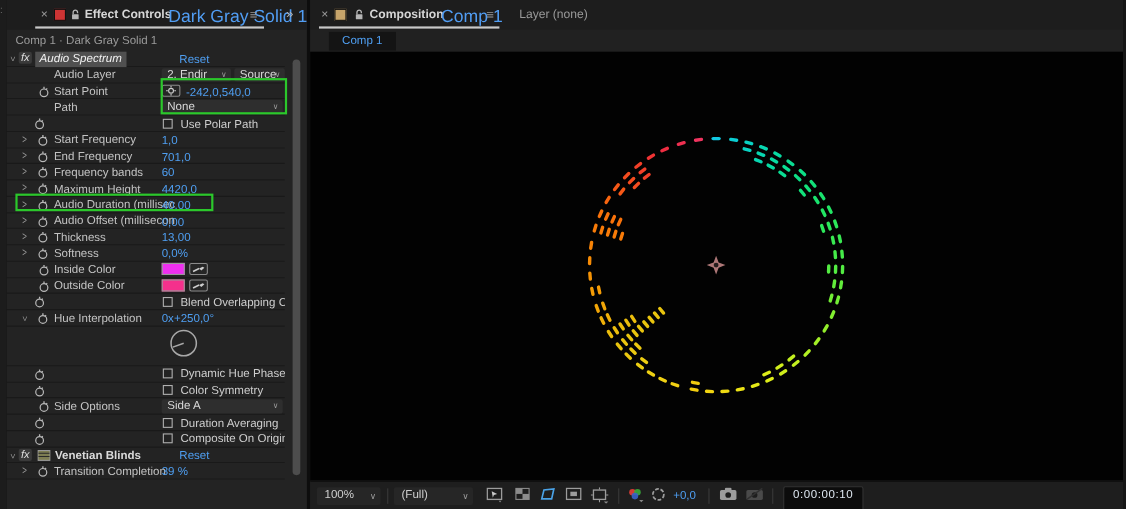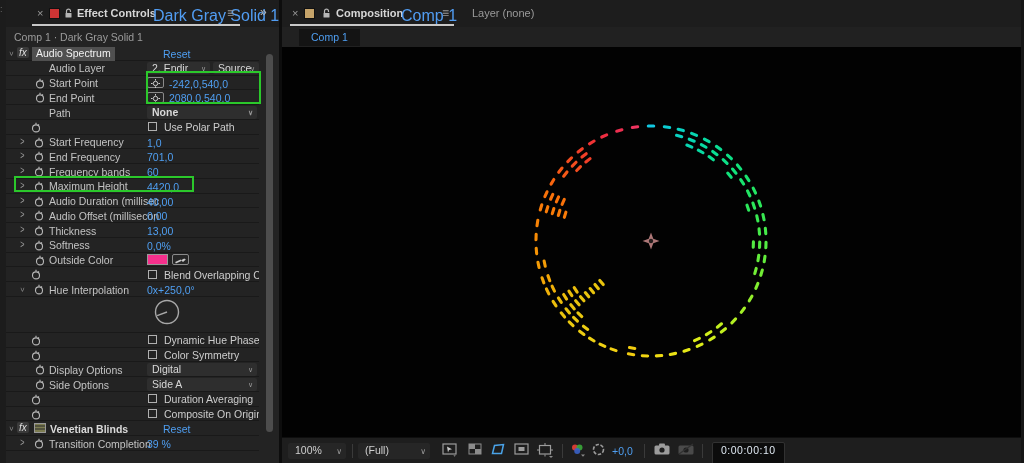--- a/index.html
+++ b/index.html
@@ -31,21 +31,21 @@
   .row.dialrow { height:36px; }
   .exp { position:absolute; top:2px; color:#9a9a9a; font-size:8px; transform:scale(.9,1.3); }
   .exp.open { transform:rotate(90deg); top:3px; }
   .stopw { position:absolute; top:2px; }
   .rlabel { position:absolute; left:43px; top:1.5px; color:#c3c3c3; white-space:nowrap; }
   .rvalue { position:absolute; left:141px; top:2px; color:#4f9ff2; white-space:nowrap; }
   .reset-link { position:absolute; left:157px; top:1.5px; color:#4f9ff2; }
   .fxchip { position:absolute; left:11px; top:1px; font-style:italic; font-size:10px; color:#dedede;
             background:#3a3a3a; padding:0 2px; border-radius:2px; line-height:11px; }
   .headerchip { position:absolute; left:26px; top:0.5px; background:#505050; color:#f2f2f2;
-                padding:0.5px 4px 1.5px; }
+                padding:0.5px 4px 1.5px;font-style:italic; }
   .header2label { position:absolute; left:44px; top:1.5px; color:#dadada; font-weight:bold; }
   .dd { position:absolute; top:1px; height:12.5px; background:#2e2e2e; border-radius:2px;
         color:#d8d8d8; line-height:12px; padding-left:5px; }
   .dd .caret { position:absolute; right:4px; top:1px; color:#9a9a9a; font-size:7px; }
   .checkbox { position:absolute; left:142px; top:2.5px; width:9px; height:9px;
               border:1px solid #b0b0b0; background:transparent; }
   .chk-label { position:absolute; left:158px; top:1.5px; color:#cdcdcd; white-space:nowrap; }
   .mini-btn { position:absolute; top:1.5px; width:17px; height:11px; border:1px solid #8a8a8a;
               border-radius:2px; background:#262626; }
   .cswatch { position:absolute; left:141px; top:1.5px; width:21px; height:11px; border:1px solid #999; }
@@ -118,38 +118,22 @@
           <span class="mini-btn" style="left: 141px;"><svg width="15" height="9" viewBox="0 0 15 9">
               <circle cx="7.5" cy="4.5" r="2.2" fill="none" stroke="#ccc"></circle>
               <line x1="7.5" y1="0" x2="7.5" y2="1.6" stroke="#ccc"></line>
               <line x1="7.5" y1="7.4" x2="7.5" y2="9" stroke="#ccc"></line>
               <line x1="3" y1="4.5" x2="4.6" y2="4.5" stroke="#ccc"></line>
               <line x1="10.4" y1="4.5" x2="12" y2="4.5" stroke="#ccc"></line>
             </svg></span>
           <span class="rvalue" style="left: 163px;">-242,0,540,0</span>
         </div>
         <div class="row">
-          <span class="stopw" style="left: 29px;"><svg width="10" height="11" viewBox="0 0 10 11">
-              <circle cx="5" cy="6.4" r="3.5" fill="none" stroke="#b8b8b8" stroke-width="1.1"></circle>
-              <line x1="5" y1="0.8" x2="5" y2="2.6" stroke="#b8b8b8" stroke-width="1.2"></line>
-              <line x1="7.9" y1="2.4" x2="6.7" y2="3.7" stroke="#b8b8b8" stroke-width="1.1"></line>
-            </svg></span>
-          <span class="rlabel">End Point</span>
-          <span class="mini-btn" style="left: 141px;"><svg width="15" height="9" viewBox="0 0 15 9">
-              <circle cx="7.5" cy="4.5" r="2.2" fill="none" stroke="#ccc"></circle>
-              <line x1="7.5" y1="0" x2="7.5" y2="1.6" stroke="#ccc"></line>
-              <line x1="7.5" y1="7.4" x2="7.5" y2="9" stroke="#ccc"></line>
-              <line x1="3" y1="4.5" x2="4.6" y2="4.5" stroke="#ccc"></line>
-              <line x1="10.4" y1="4.5" x2="12" y2="4.5" stroke="#ccc"></line>
-            </svg></span>
-          <span class="rvalue" style="left: 163px;">2080,0,540,0</span>
-        </div>
-        <div class="row">
           <span class="rlabel">Path</span>
-          <div class="dd" style="left: 141px; width: 110px; font-weight: bold;"><span>None</span><span class="caret">∨</span></div>
+          <div class="dd" style="left: 141px; width: 110px;"><span>None</span><span class="caret">∨</span></div>
         </div>
         <div class="row">
           <span class="stopw" style="left: 25px;"><svg width="10" height="11" viewBox="0 0 10 11">
               <circle cx="5" cy="6.4" r="3.5" fill="none" stroke="#b8b8b8" stroke-width="1.1"></circle>
               <line x1="5" y1="0.8" x2="5" y2="2.6" stroke="#b8b8b8" stroke-width="1.2"></line>
               <line x1="7.9" y1="2.4" x2="6.7" y2="3.7" stroke="#b8b8b8" stroke-width="1.1"></line>
             </svg></span>
           <span class="checkbox"></span>
           <span class="chk-label">Use Polar Path</span>
         </div>
@@ -225,20 +209,33 @@
         </div>
         <div class="row">
           <span class="exp" style="left: 14px;">&gt;</span>
           <span class="stopw" style="left: 28px;"><svg width="10" height="11" viewBox="0 0 10 11">
               <circle cx="5" cy="6.4" r="3.5" fill="none" stroke="#b8b8b8" stroke-width="1.1"></circle>
               <line x1="5" y1="0.8" x2="5" y2="2.6" stroke="#b8b8b8" stroke-width="1.2"></line>
               <line x1="7.9" y1="2.4" x2="6.7" y2="3.7" stroke="#b8b8b8" stroke-width="1.1"></line>
             </svg></span>
           <span class="rlabel">Softness</span>
           <span class="rvalue">0,0%</span>
+        </div>
+        <div class="row">
+          <span class="stopw" style="left: 29px;"><svg width="10" height="11" viewBox="0 0 10 11">
+              <circle cx="5" cy="6.4" r="3.5" fill="none" stroke="#b8b8b8" stroke-width="1.1"></circle>
+              <line x1="5" y1="0.8" x2="5" y2="2.6" stroke="#b8b8b8" stroke-width="1.2"></line>
+              <line x1="7.9" y1="2.4" x2="6.7" y2="3.7" stroke="#b8b8b8" stroke-width="1.1"></line>
+            </svg></span>
+          <span class="rlabel">Inside Color</span>
+          <span class="cswatch" style="background: rgb(238, 47, 240);"></span>
+          <span class="mini-btn" style="left: 166px;"><svg width="15" height="9" viewBox="0 0 15 9">
+              <line x1="2.5" y1="6.8" x2="8" y2="4.2" stroke="#ccc" stroke-width="1.5"></line>
+              <path d="M8,4.2 l3.2,-1.8 1.6,1.1 -2.8,2.4 z" fill="#ccc"></path>
+            </svg></span>
         </div>
         <div class="row">
           <span class="stopw" style="left: 29px;"><svg width="10" height="11" viewBox="0 0 10 11">
               <circle cx="5" cy="6.4" r="3.5" fill="none" stroke="#b8b8b8" stroke-width="1.1"></circle>
               <line x1="5" y1="0.8" x2="5" y2="2.6" stroke="#b8b8b8" stroke-width="1.2"></line>
               <line x1="7.9" y1="2.4" x2="6.7" y2="3.7" stroke="#b8b8b8" stroke-width="1.1"></line>
             </svg></span>
           <span class="rlabel">Outside Color</span>
           <span class="cswatch" style="background: rgb(245, 48, 140);"></span>
           <span class="mini-btn" style="left: 166px;"><svg width="15" height="9" viewBox="0 0 15 9">
@@ -281,29 +278,20 @@
           <span class="chk-label">Dynamic Hue Phase</span>
         </div>
         <div class="row">
           <span class="stopw" style="left: 25px;"><svg width="10" height="11" viewBox="0 0 10 11">
               <circle cx="5" cy="6.4" r="3.5" fill="none" stroke="#b8b8b8" stroke-width="1.1"></circle>
               <line x1="5" y1="0.8" x2="5" y2="2.6" stroke="#b8b8b8" stroke-width="1.2"></line>
               <line x1="7.9" y1="2.4" x2="6.7" y2="3.7" stroke="#b8b8b8" stroke-width="1.1"></line>
             </svg></span>
           <span class="checkbox"></span>
           <span class="chk-label">Color Symmetry</span>
-        </div>
-        <div class="row">
-          <span class="stopw" style="left: 29px;"><svg width="10" height="11" viewBox="0 0 10 11">
-              <circle cx="5" cy="6.4" r="3.5" fill="none" stroke="#b8b8b8" stroke-width="1.1"></circle>
-              <line x1="5" y1="0.8" x2="5" y2="2.6" stroke="#b8b8b8" stroke-width="1.2"></line>
-              <line x1="7.9" y1="2.4" x2="6.7" y2="3.7" stroke="#b8b8b8" stroke-width="1.1"></line>
-            </svg></span>
-          <span class="rlabel">Display Options</span>
-          <div class="dd" style="left: 141px; width: 110px;"><span>Digital</span><span class="caret">∨</span></div>
         </div>
         <div class="row">
           <span class="stopw" style="left: 29px;"><svg width="10" height="11" viewBox="0 0 10 11">
               <circle cx="5" cy="6.4" r="3.5" fill="none" stroke="#b8b8b8" stroke-width="1.1"></circle>
               <line x1="5" y1="0.8" x2="5" y2="2.6" stroke="#b8b8b8" stroke-width="1.2"></line>
               <line x1="7.9" y1="2.4" x2="6.7" y2="3.7" stroke="#b8b8b8" stroke-width="1.1"></line>
             </svg></span>
           <span class="rlabel">Side Options</span>
           <div class="dd" style="left: 141px; width: 110px;"><span>Side A</span><span class="caret">∨</span></div>
         </div>

